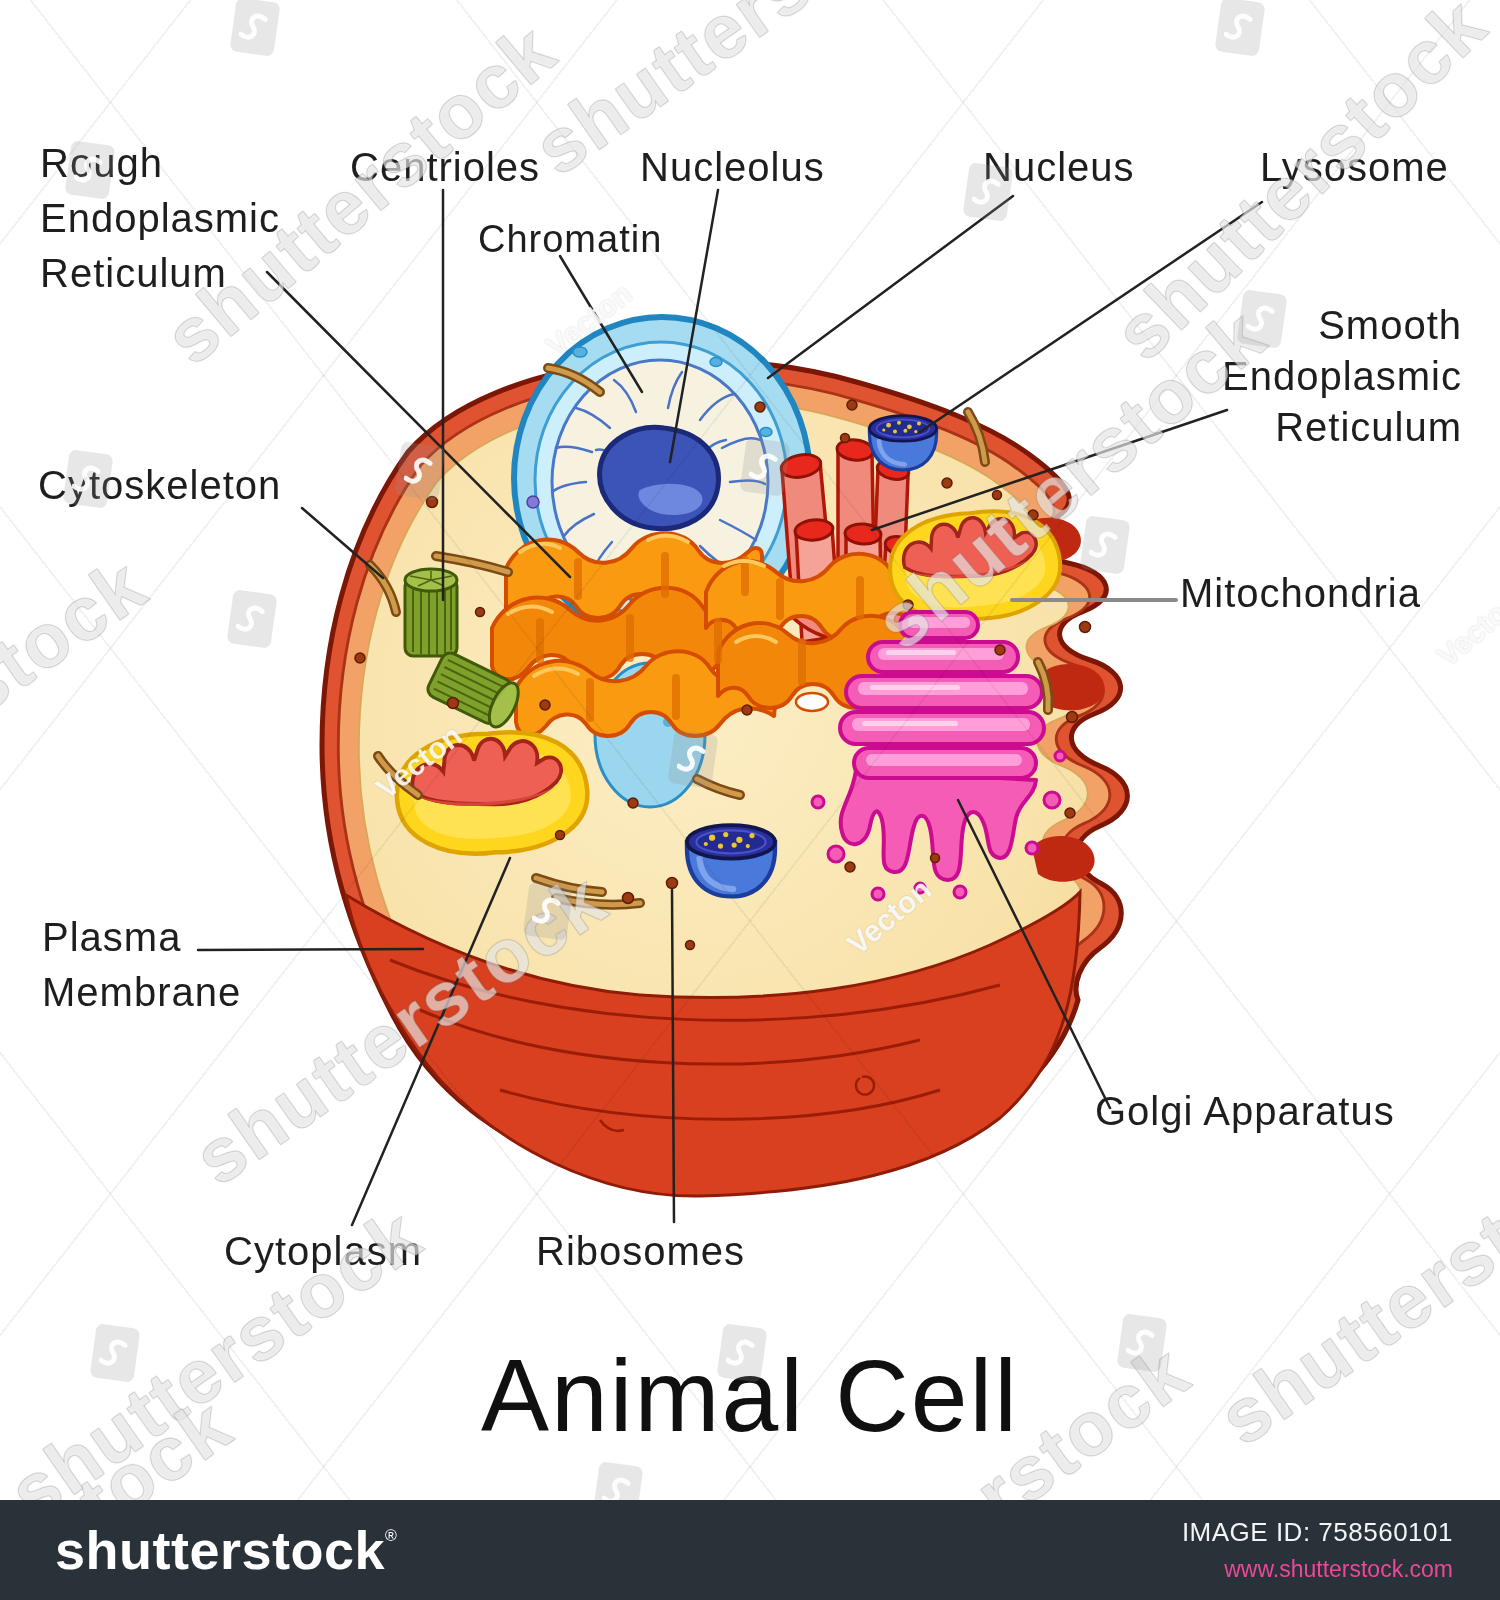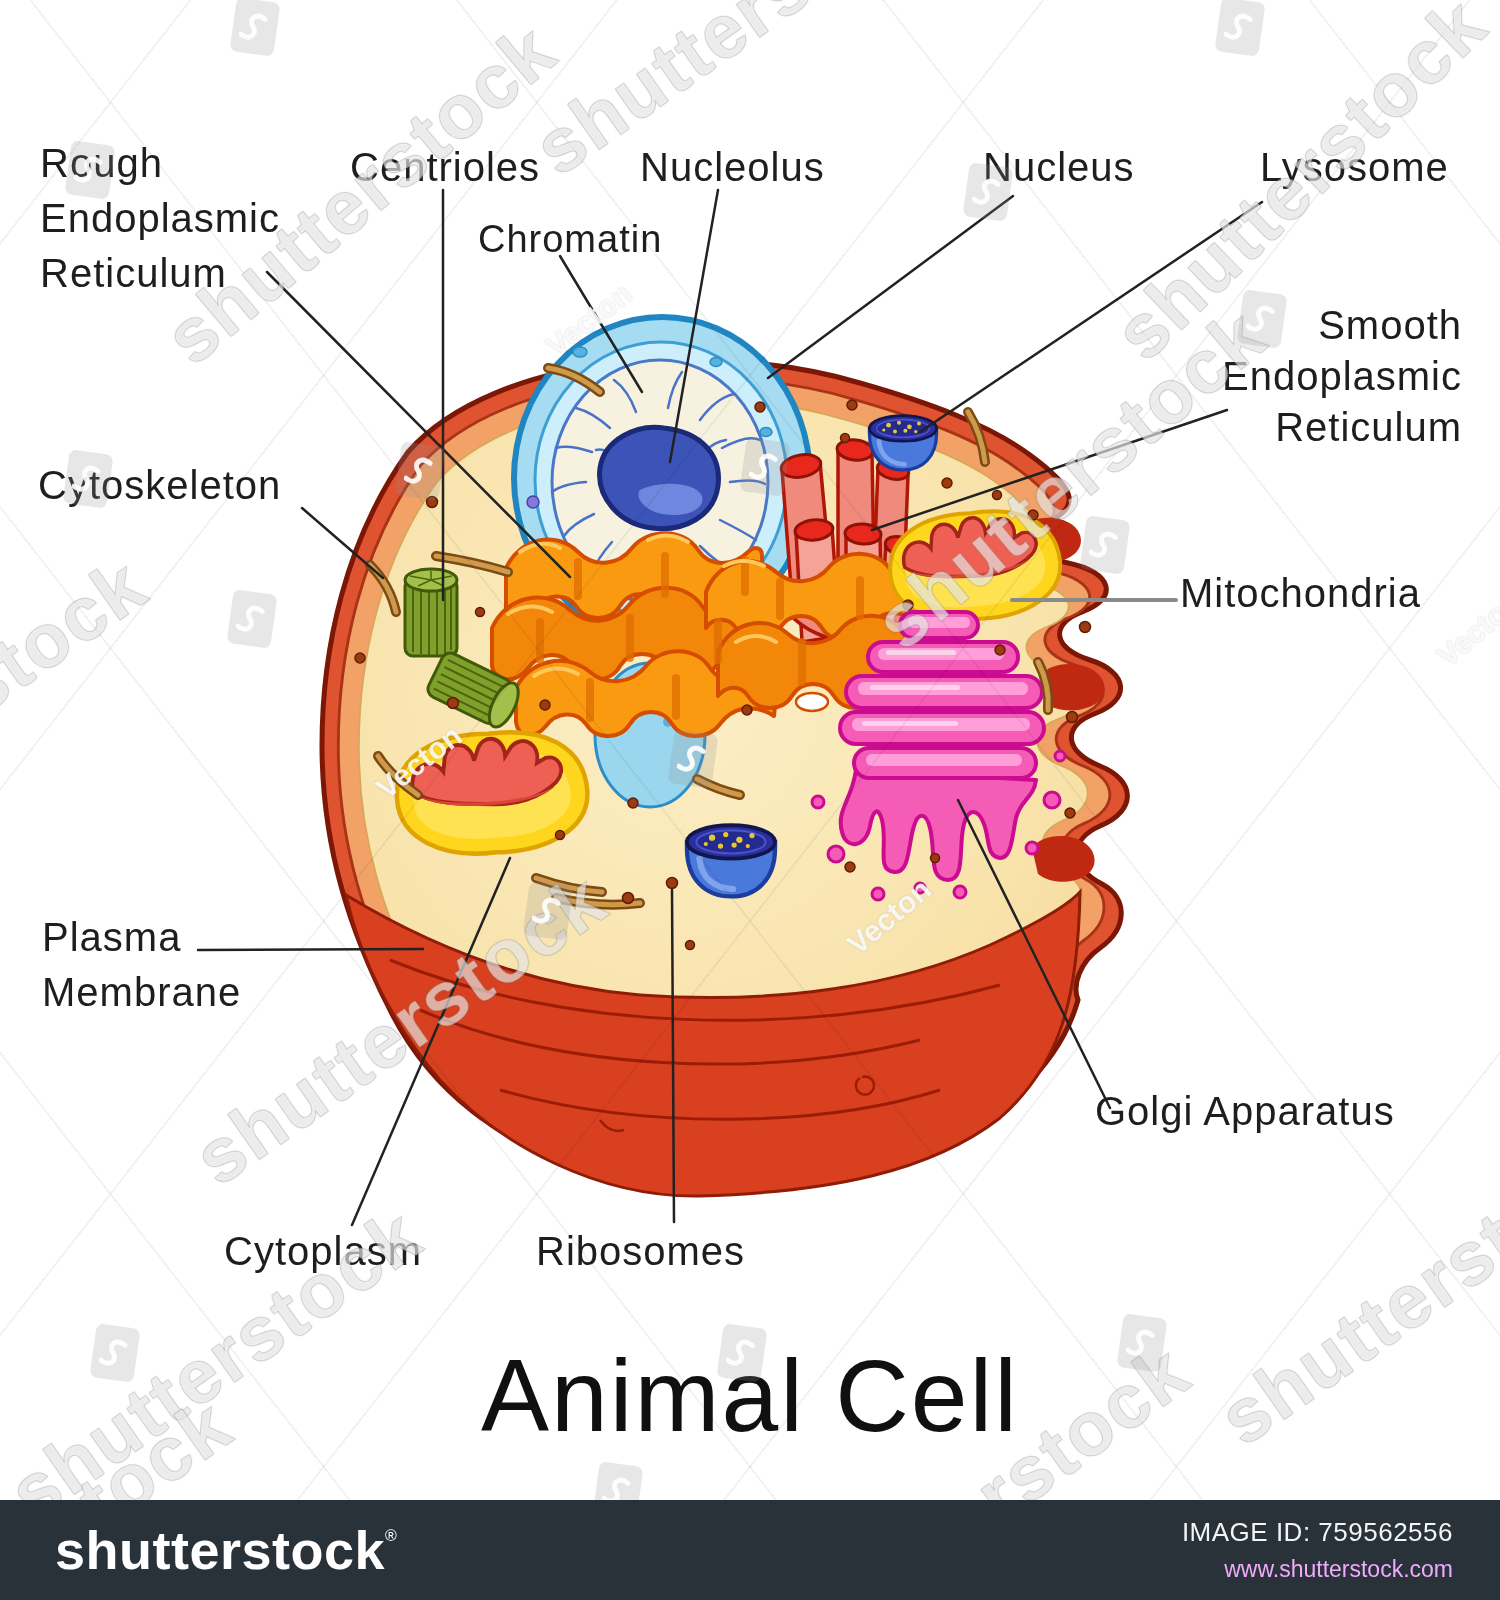--- a/index.html
+++ b/index.html
@@ -28,21 +28,21 @@
          background:rgba(145,145,145,0.22);transform:rotate(8deg);pointer-events:none;
          display:flex;align-items:center;justify-content:center;}
   
   #footer{position:absolute;left:0;top:1500px;width:1500px;height:100px;background:#293139;
           z-index:10;display:flex;align-items:center;justify-content:space-between;}
   #footer .logo{margin-left:55px;color:#ffffff;font-size:54px;font-weight:700;letter-spacing:0.5px;text-align:right;}
   #footer .logo sup{font-size:16px;font-weight:400;vertical-align:28px;}
   #footer .meta{margin-right:47px;text-align:right;}
   #footer .meta .id{color:#f2f4f6;font-size:26px;letter-spacing:0.5px;}
   #footer .meta .id b{font-weight:400;}
-  #footer .meta .url{color:#f0abfc;font-size:23px;margin-top:8px;}
+  #footer .meta .url{color:#ec4899;font-size:23px;margin-top:8px;}
 </style>
 </head>
 <body>
 
 <div id="stage">
 
   <svg class="art" width="1500" height="1600" viewBox="0 0 1500 1600">
     <defs>
       <radialGradient id="cyto" cx="45%" cy="40%" r="75%">
         <stop offset="0%" stop-color="#fceec6"></stop>
@@ -499,18 +499,18 @@
     </div>
   <div class="badge" style="left:596px;top:1464px;">
       <svg width="30" height="34">
         <path d="M24,8 c-10,-6 -17,2 -11,9 c6,7 -2,15 -11,9" stroke="rgba(255,255,255,0.9)" stroke-width="5" fill="none" stroke-linecap="round"></path>
       </svg>
     </div>
 
   <div id="footer">
     <div class="logo"><span>shutterstock</span><sup>®</sup></div>
     <div class="meta">
-      <div class="id"><b>IMAGE ID:</b> <span>759562556</span></div>
+      <div class="id"><b>IMAGE ID:</b> <span>758560101</span></div>
       <div class="url">www.shutterstock.com</div>
     </div>
   </div>
 
 </div>
 
 </body></html>

